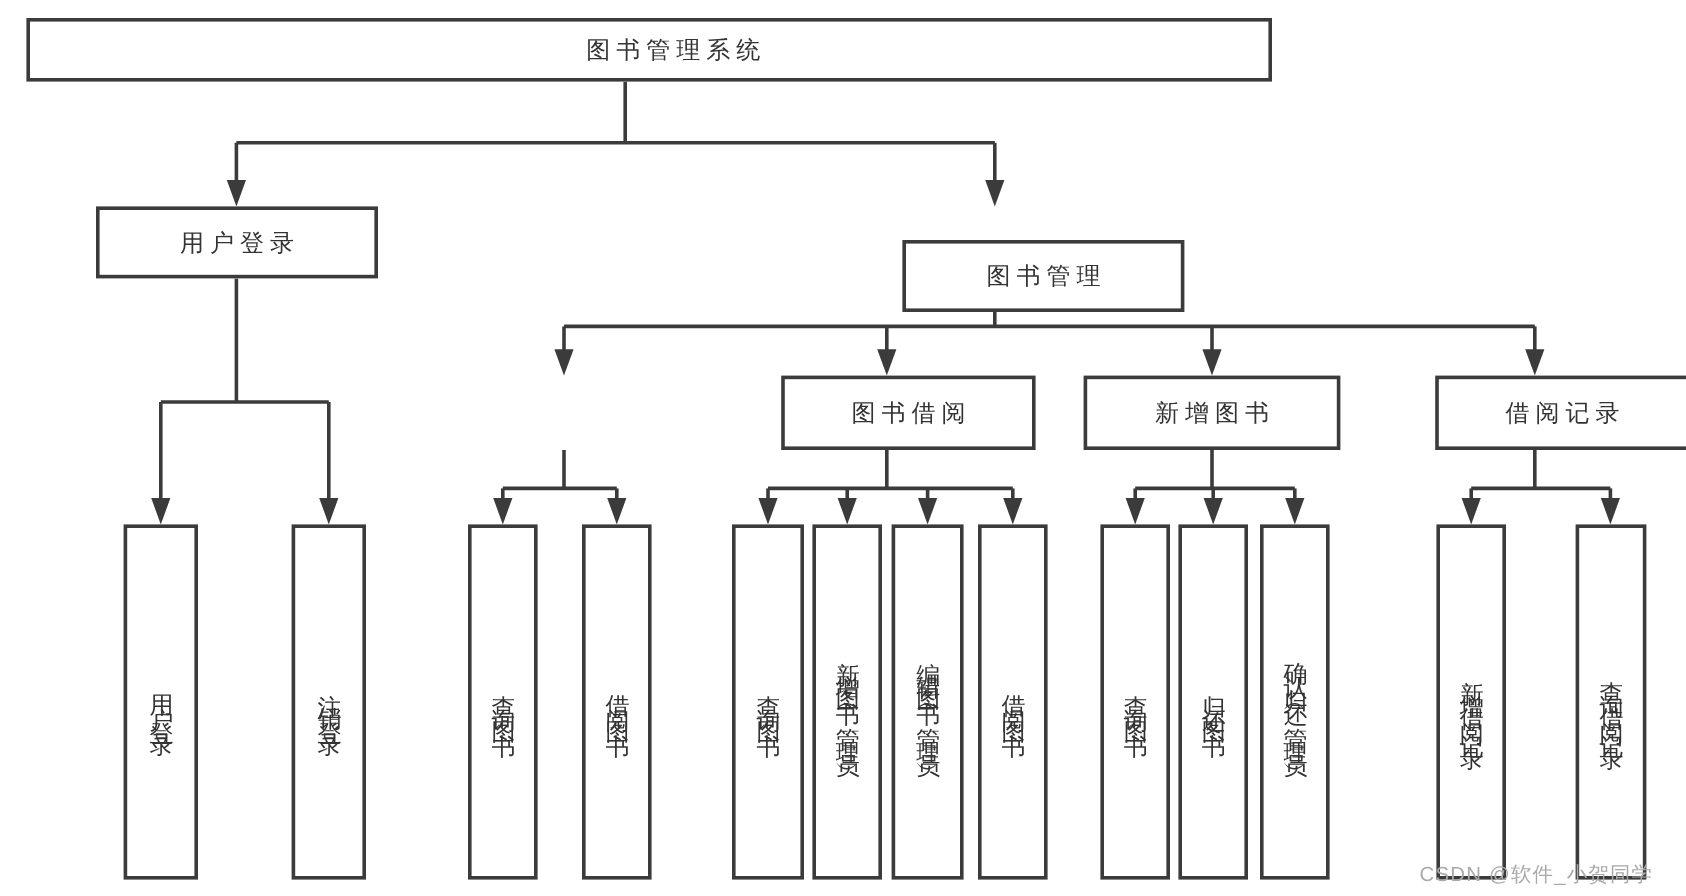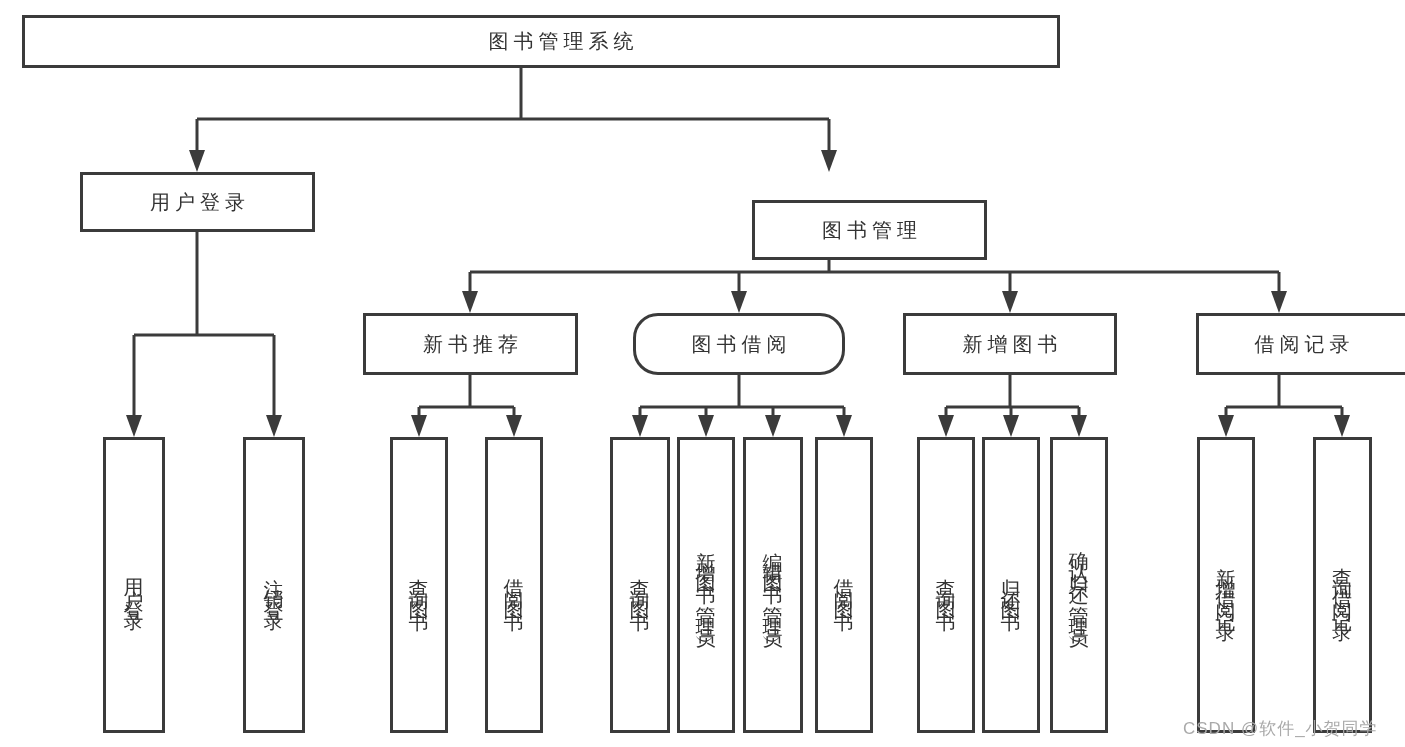--- a/index.html
+++ b/index.html
@@ -127,22 +127,21 @@
       <line x1="1342" y1="407" x2="1342" y2="423"></line>
         <polygon points="1334,415 1350,415 1342,437"></polygon>
     </g>
   </svg>
 
   <div class="hnode" style="left:22px;top:15px;width:992px;height:47px;padding-left:40px;">图书管理系统</div>
 
   <div class="hnode" style="left:80px;top:172px;width:229px;height:54px;">用户登录</div>
   <div class="hnode" style="left:752px;top:172px;width:229px;height:54px;margin-top:28px;">图书管理</div>
 
-  <div class="hnode" style="left:363px;top:313px;width:209px;height:56px;">新书推荐</div>
-  <div class="hnode" style="left:633px;top:313px;width:206px;height:56px;border-radius:25px;">图书借阅</div>
+  <div class="hnode" style="left:651px;top:313px;width:206px;height:56px;">图书借阅</div>
   <div class="hnode" style="left:903px;top:313px;width:208px;height:56px;">新增图书</div>
   <div class="hnode" style="left:1173px;top:313px;width:206px;height:56px;margin-left:23px;">借阅记录</div>
 
   <div class="vnode" style="left:103px;width:56px;">用户登录</div>
   <div class="vnode" style="left:243px;width:56px;">注销登录</div>
 
   <div class="vnode" style="left:390px;width:52px;">查询图书</div>
   <div class="vnode" style="left:485px;width:52px;">借阅图书</div>
 
   <div class="vnode" style="left:610px;width:54px;">查询图书</div>

